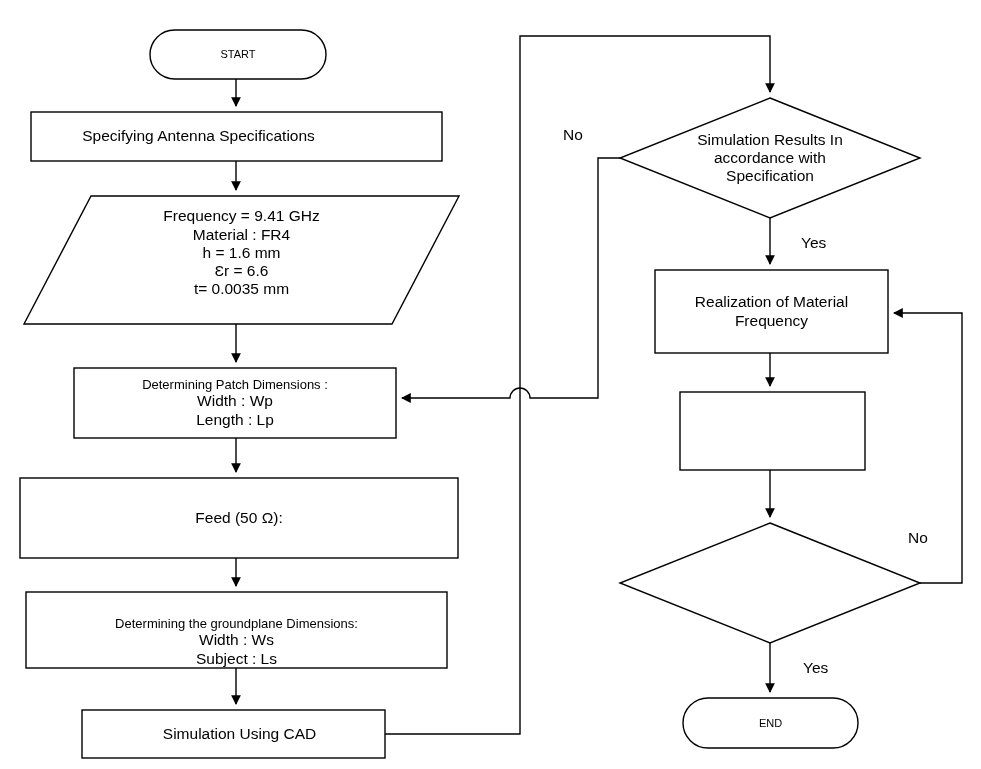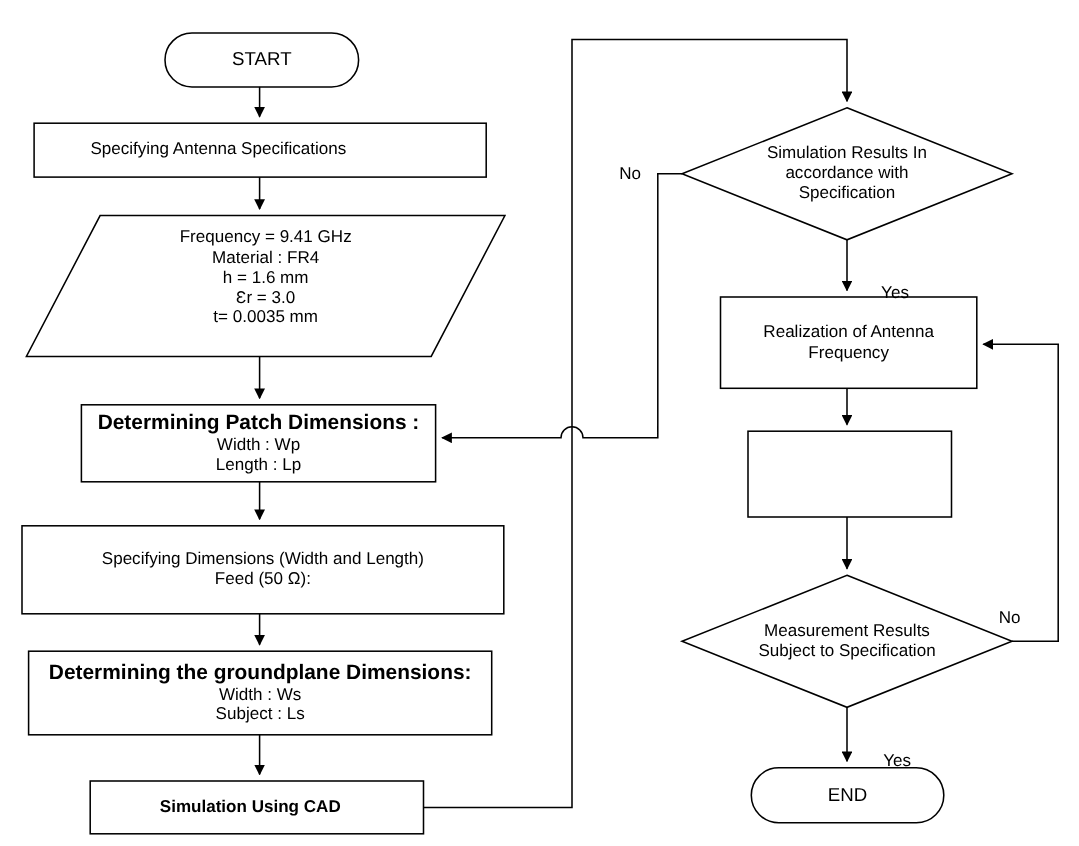--- a/index.html
+++ b/index.html
@@ -2,26 +2,26 @@
 <html><head>
 <meta charset="utf-8">
 <style>
   html,body{margin:0;padding:0;background:#ffffff;}
   body{width:981px;height:769px;overflow:hidden;
        font-family:"Liberation Sans","DejaVu Sans",sans-serif;color:#000;}
   #stage{position:relative;width:981px;height:769px;background:#fff;}
   svg.layer{position:absolute;left:0;top:0;width:981px;height:769px;}
   .node-text{position:absolute;display:flex;align-items:center;justify-content:center;
              text-align:center;line-height:1.18;pointer-events:none;}
-  .t-start{font-size:17px;}
+  .t-start{font-size:11px;}
   .t-proc{font-size:15.5px;}
   .t-para{font-size:15.5px;}
   .t-dec{font-size:15.5px;}
-  .bold-title{font-weight:bold;font-size:19px;}
-  .edge-label{position:absolute;font-size:15.5px;margin-top:24px;}
+  .bold-title{font-weight:normal;font-size:13px;}
+  .edge-label{position:absolute;font-size:15.5px;}
 </style>
 </head>
 <body>
 
 <div id="stage">
 
   <svg class="layer" viewBox="0 0 981 769">
     <defs>
       <marker id="arrow" viewBox="0 0 10 10" refX="9" refY="5" markerWidth="7" markerHeight="7" orient="auto-start-reverse">
         <path d="M 0 0 L 10 5 L 0 10 z" fill="#000"></path>
@@ -70,59 +70,54 @@
   </svg>
 
   <div class="node-text t-start" style="left:150px;top:30px;width:176px;height:49px;">START</div>
 
   <div class="node-text t-proc" style="left:31px;top:112px;width:335px;height:49px;">Specifying Antenna Specifications</div>
 
   <div class="node-text t-para" style="left:24px;top:196px;width:435px;height:114px;flex-direction:column;">
     <span>Frequency = 9.41 GHz</span>
     <span>Material : FR4</span>
     <span>h = 1.6 mm</span>
-    <span>Ɛr = 3.0</span>
+    <span>Ɛr = 6.6</span>
     <span>t= 0.0035 mm</span>
   </div>
 
   <div class="node-text t-proc" style="left:74px;top:368px;width:322px;height:70px;flex-direction:column;">
     <span class="bold-title">Determining Patch Dimensions :</span>
     <span>Width : Wp</span>
     <span>Length : Lp</span>
   </div>
 
   <div class="node-text t-proc" style="left:20px;top:478px;width:438px;height:80px;flex-direction:column;">
-    <span>Specifying Dimensions (Width and Length)</span>
     <span>Feed (50 Ω):</span>
   </div>
 
-  <div class="node-text t-proc" style="left:26px;top:592px;width:421px;height:76px;flex-direction:column;">
+  <div class="node-text t-proc" style="left:26px;top:592px;width:421px;height:76px;flex-direction:column;justify-content:flex-end;">
     <span class="bold-title">Determining the groundplane Dimensions:</span>
     <span>Width : Ws</span>
     <span>Subject : Ls</span>
   </div>
 
-  <div class="node-text t-proc" style="left:76px;top:710px;width:303px;height:48px;font-weight:bold;">Simulation Using CAD</div>
+  <div class="node-text t-proc" style="left:88px;top:710px;width:303px;height:48px;">Simulation Using CAD</div>
 
   <div class="node-text t-dec" style="left:650px;top:118px;width:240px;height:80px;flex-direction:column;text-align:right;">
     <span>Simulation Results In</span>
     <span>accordance with</span>
     <span>Specification</span>
   </div>
 
   <div class="node-text t-proc" style="left:655px;top:270px;width:233px;height:83px;flex-direction:column;">
-    <span>Realization of Antenna</span>
+    <span>Realization of Material</span>
     <span>Frequency</span>
   </div>
 
 
-  <div class="node-text t-dec" style="left:645px;top:553px;width:250px;height:60px;flex-direction:column;">
-    <span>Measurement Results</span>
-    <span>Subject to Specification</span>
-  </div>
 
   <div class="node-text t-start" style="left:683px;top:698px;width:175px;height:50px;">END</div>
 
   <div class="edge-label" style="left:563px;top:126px;">No</div>
   <div class="edge-label" style="left:801px;top:234px;">Yes</div>
   <div class="edge-label" style="left:908px;top:529px;">No</div>
   <div class="edge-label" style="left:803px;top:659px;">Yes</div>
 
 </div>
 

